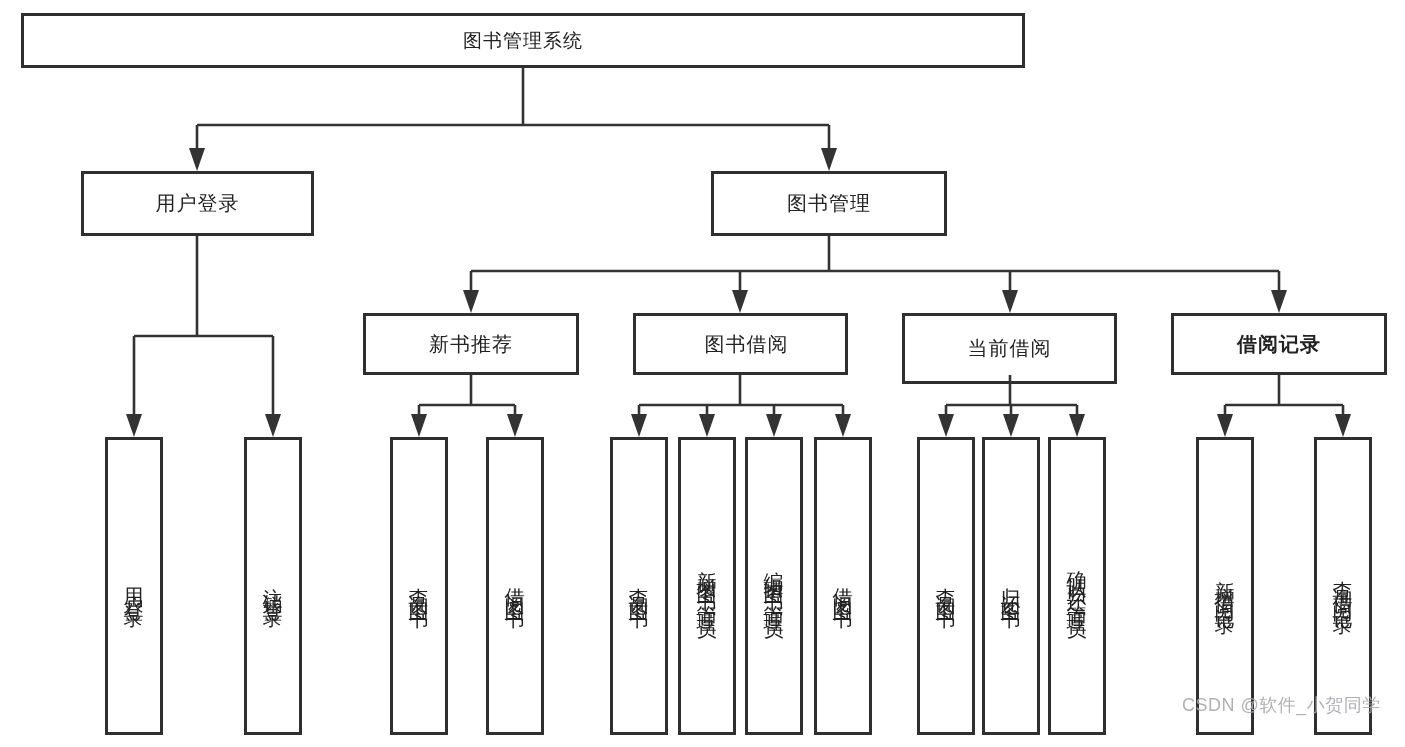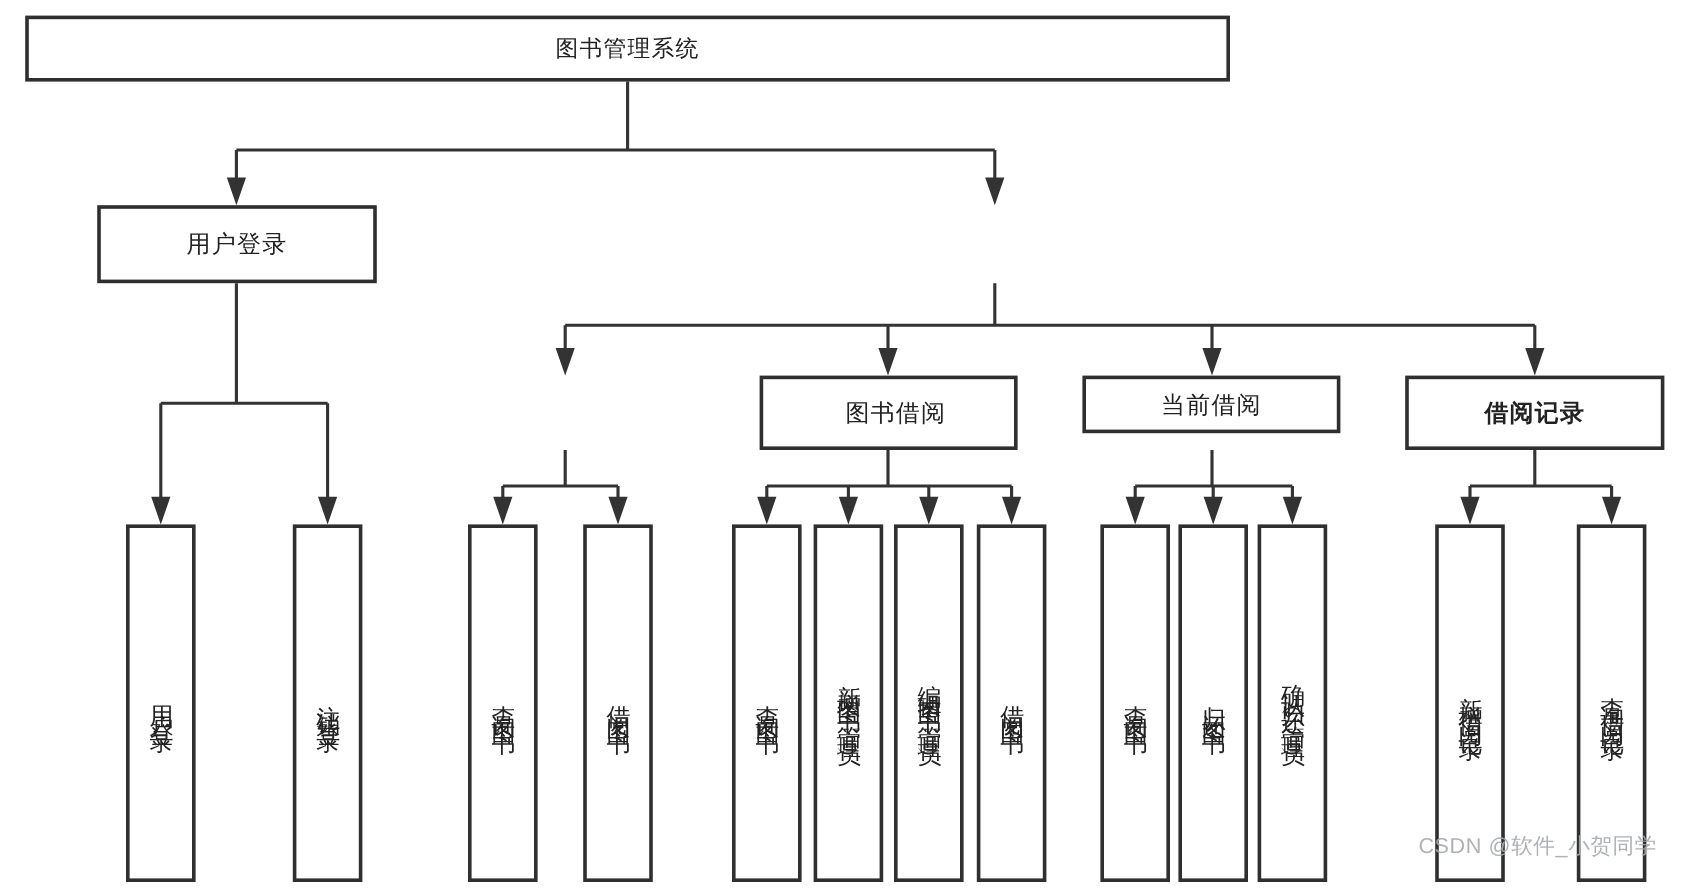--- a/index.html
+++ b/index.html
@@ -83,25 +83,31 @@
       <polygon points="1335,414 1351,414 1343,437" fill="#333333"></polygon>
     </svg>
 
   <div class="box root" style="left:21px; top:13px; width:1004px; height:55px;">
     <span class="hlabel">图书管理系统</span>
   </div>
 
   <div class="box" style="left:81px; top:171px; width:233px; height:65px;">
     <span class="hlabel">用户登录</span>
   </div>
+  <div class="box" style="left:711px; top:171px; width:236px; height:65px;">
+    <span class="hlabel">图书管理</span>
+  </div>
 
+  <div class="box" style="left:363px; top:313px; width:216px; height:62px;">
+    <span class="hlabel">新书推荐</span>
+  </div>
   <div class="box" style="left:633px; top:313px; width:215px; height:62px;padding-left:12px;">
     <span class="hlabel">图书借阅</span>
   </div>
-  <div class="box" style="left:902px; top:313px; width:215px; height:48px;text-align:center;">
+  <div class="box" style="left:902px; top:313px; width:215px; height:71px;text-align:center;">
     <span class="hlabel">当前借阅</span>
   </div>
   <div class="box" style="left:1171px; top:313px; width:216px; height:62px;font-weight:bold;">
     <span class="hlabel">借阅记录</span>
   </div>
 
   <div class="box" style="left:105px; top:437px; width:58px; height:298px;">
     <span class="vtext">用户登录</span>
   </div>
   <div class="box" style="left:244px; top:437px; width:58px; height:298px;">

